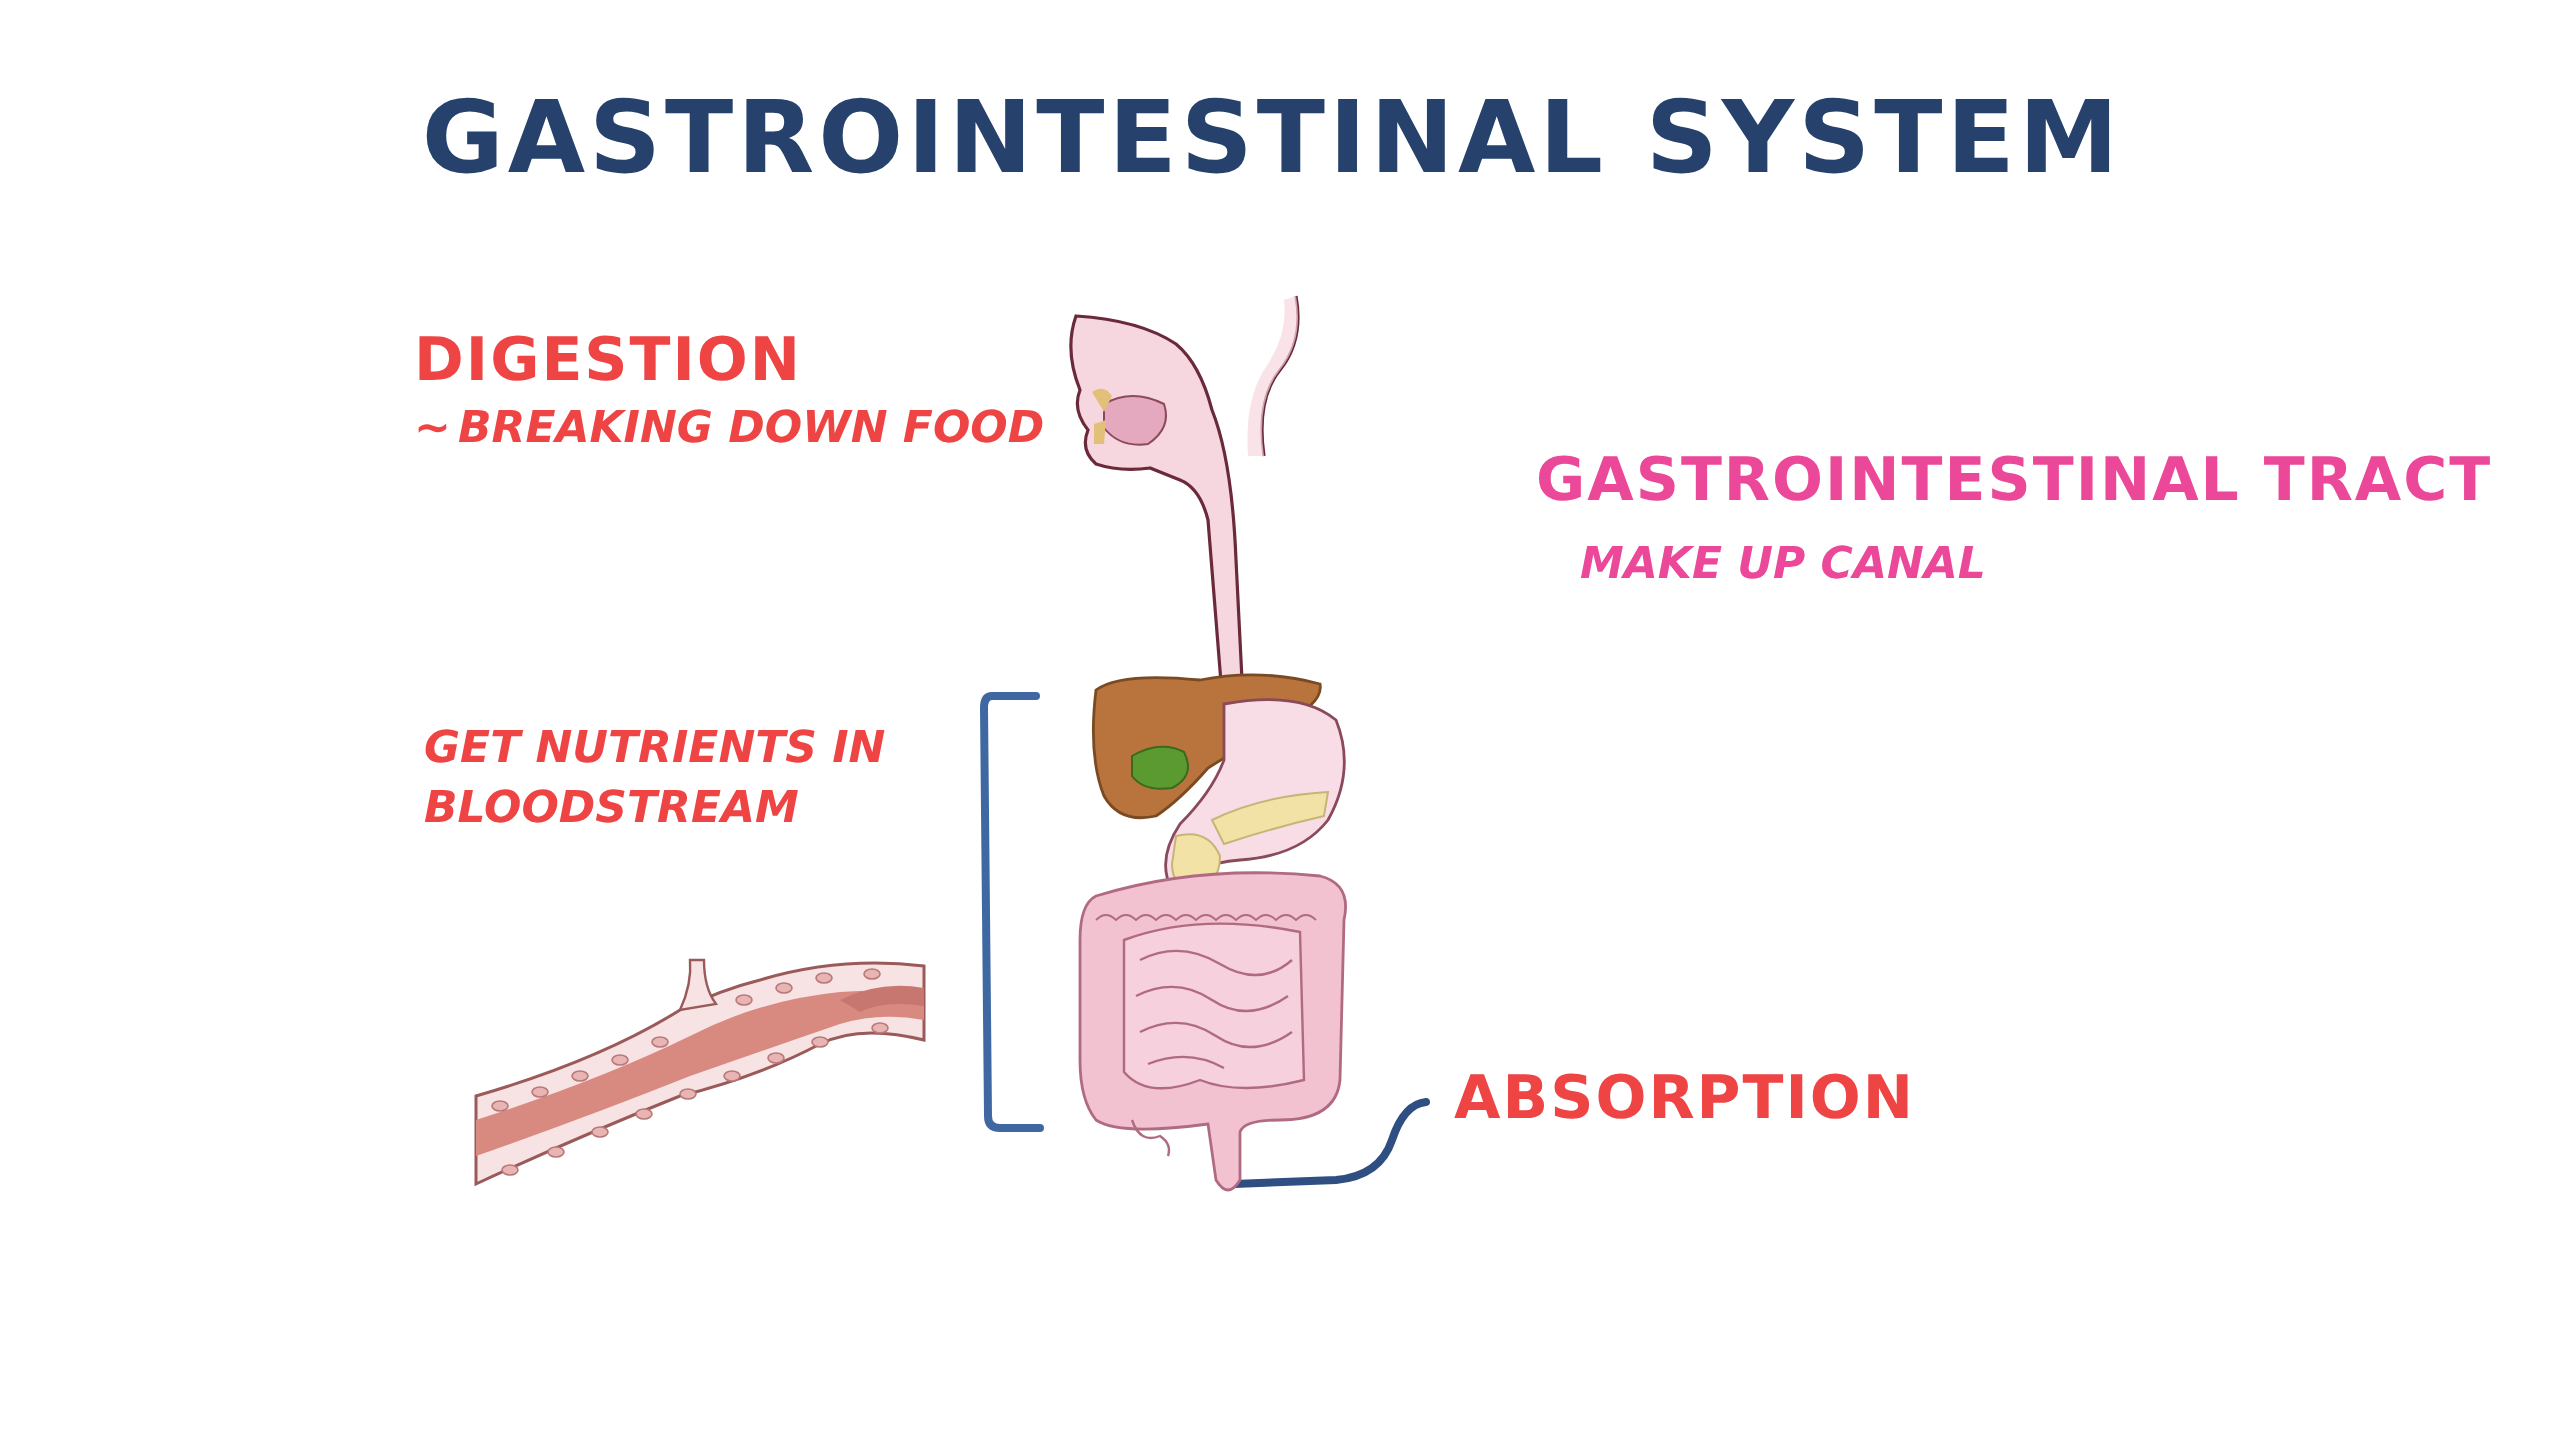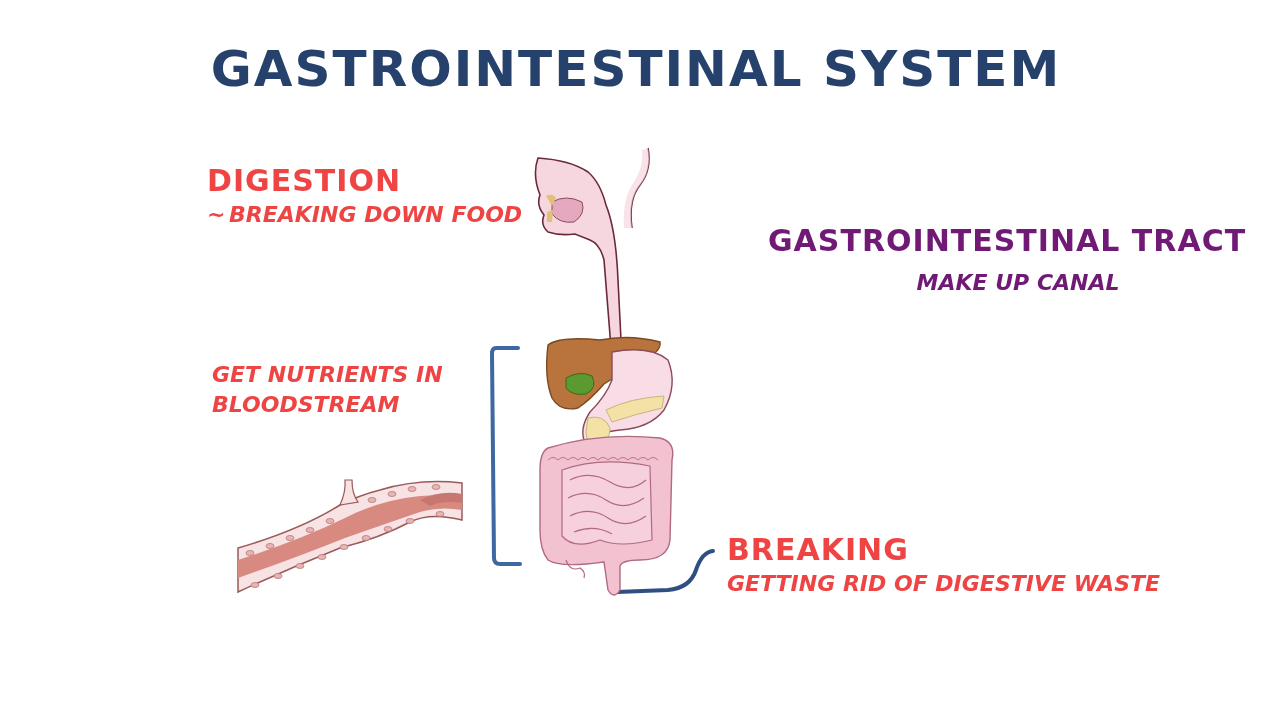--- a/index.html
+++ b/index.html
@@ -37,21 +37,21 @@
       margin: 0;
     }
     .line {
       font-size: 22px;
       line-height: 30px;
       margin: 0;
       white-space: nowrap;
       font-style: italic;
     }
     .blue { color: #ef4444; }
-    .maroon { color: #701a75; text-align: center; }
+    .maroon { color: #ec4899; }
     .tilde { display: inline-block; width: 22px; }
     .indent { padding-left: 22px; }
 
     #digestion { left: 207px; top: 162px; }
     #digestion .line { font-size: 22px; }
     #absorption { left: 212px; top: 360px; }
     #gi-tract { left: 768px; top: 222px; }
     #excretion { left: 727px; top: 531px; }
 
     svg.art { position: absolute; left: 0; top: 0; }
@@ -70,22 +70,21 @@
   <p class="line">GET NUTRIENTS IN</p>
   <p class="line">BLOODSTREAM</p>
 </div>
 
 <div class="block maroon" id="gi-tract">
   <p class="heading" style="margin-bottom:4px;">GASTROINTESTINAL TRACT</p>
   <p class="line indent" style="line-height:37px;">MAKE UP CANAL</p>
 </div>
 
 <div class="block blue" id="excretion">
-  <p class="heading">BREAKING</p>
-  <p class="line">GETTING RID OF DIGESTIVE WASTE</p>
+  <p class="heading">ABSORPTION</p>
 </div>
 
 <svg class="art" width="1280" height="720" viewBox="0 0 1280 720">
 
   <path d="M518 348 L496 348 Q492 348 492 354 L494 558 Q494 564 500 564 L520 564" fill="none" stroke="#3f68a2" stroke-width="4" stroke-linecap="round"></path>
 
   <path d="M617 592 L668 590 Q690 588 696 570 Q702 552 713 551" fill="none" stroke="#2f4f82" stroke-width="4" stroke-linecap="round"></path>
 
   <g>
     <path d="M238 548 Q300 530 340 505 Q360 495 380 490 Q420 478 462 483 L462 520 Q430 512 410 522 Q380 538 340 548 Q290 568 238 592 Z" fill="#f7e2e4" stroke="#9a5a5a" stroke-width="1.5"></path>

